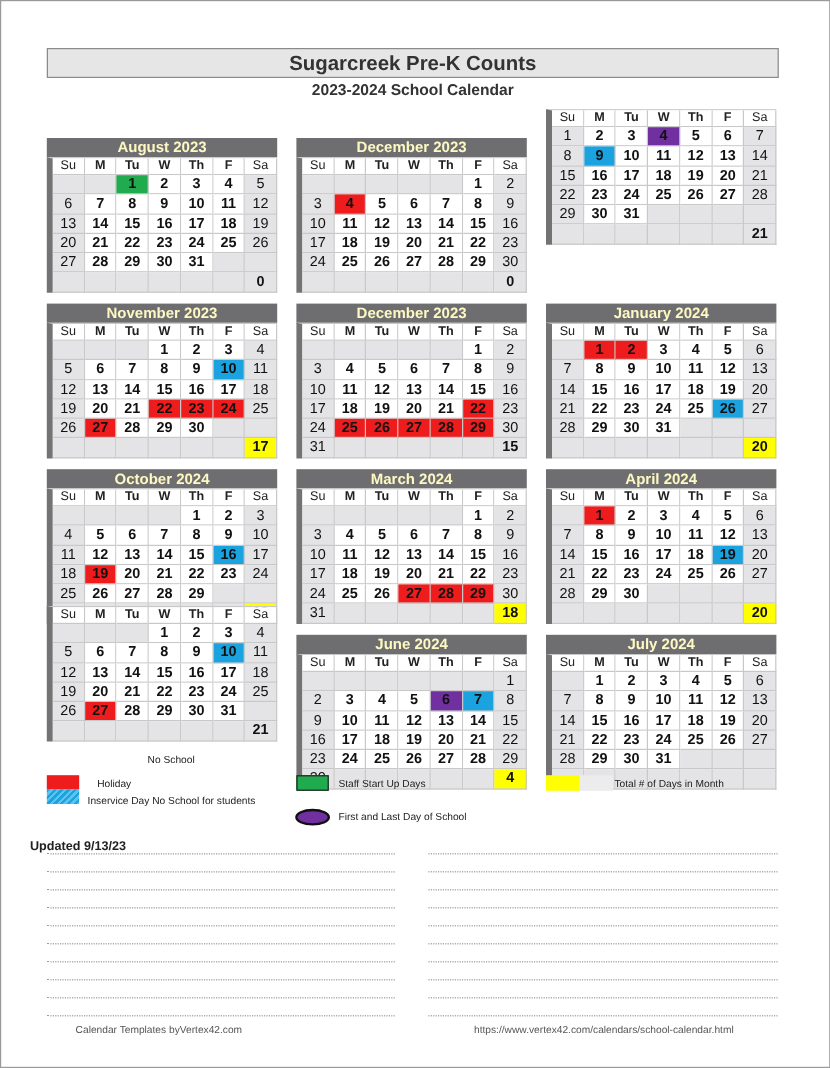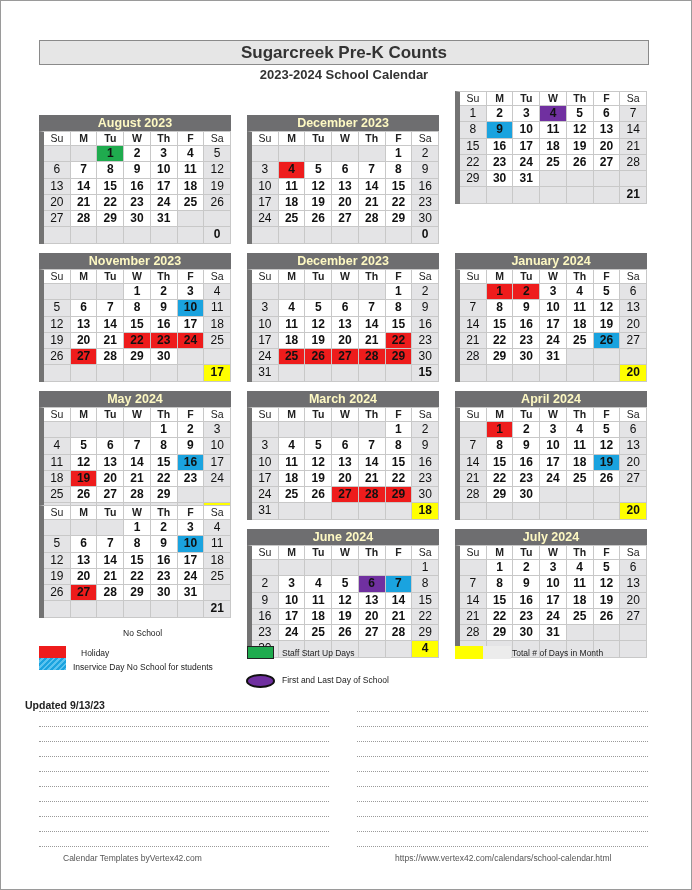--- a/index.html
+++ b/index.html
@@ -355,21 +355,21 @@
         <div class="cell day blank"></div>
         <div class="cell day blank"></div>
         <div class="cell day blank"></div>
         <div class="cell day blank"></div>
         <div class="cell day blank"></div>
         <div class="cell day blank"></div>
         <div class="cell day total hl">20</div>
       </div>
     </div>
     <div class="month" style="left: 39px; top: 367px;">
-      <div class="month-title">May 2024</div>
+      <div class="month-title">October 2024</div>
       <div class="grid">
         <div class="cell hdr">Su</div>
         <div class="cell hdr wd">M</div>
         <div class="cell hdr wd">Tu</div>
         <div class="cell hdr wd">W</div>
         <div class="cell hdr wd">Th</div>
         <div class="cell hdr wd">F</div>
         <div class="cell hdr">Sa</div>
         <div class="cell day blank"></div>
         <div class="cell day blank"></div>

